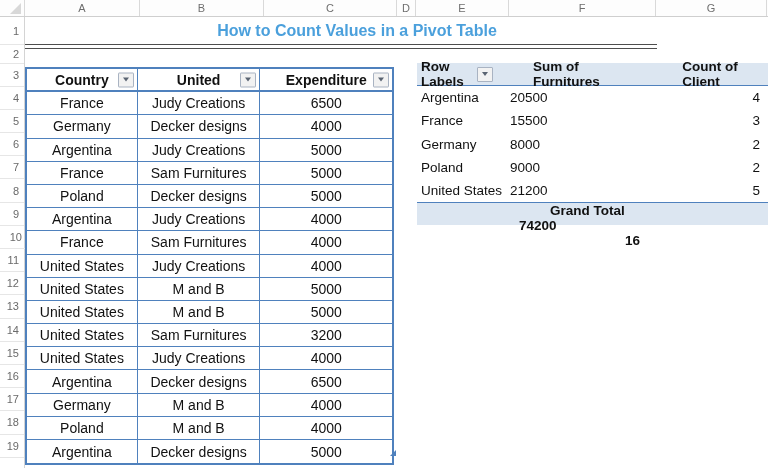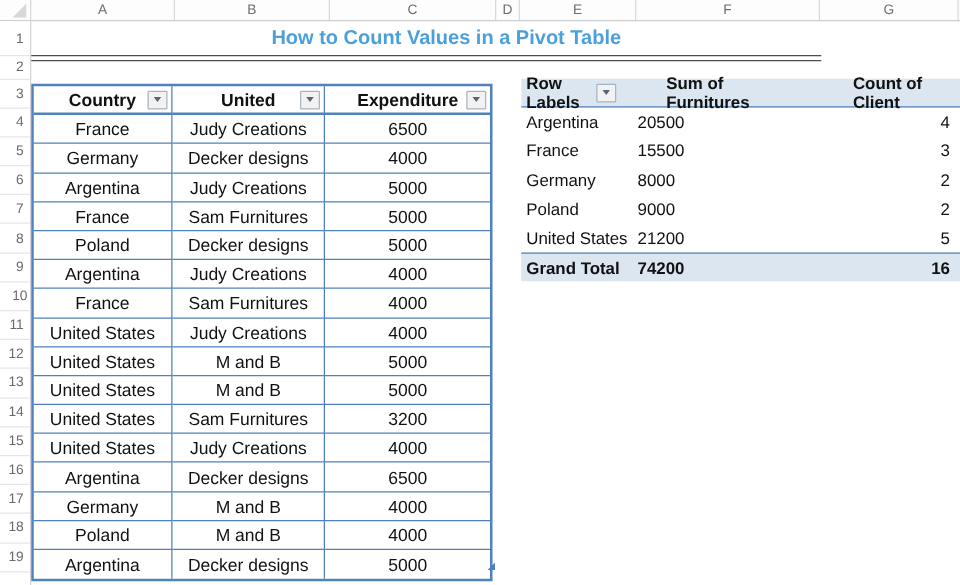--- a/index.html
+++ b/index.html
@@ -37,21 +37,21 @@
   
   .fbtn{position:absolute;right:3px;top:50%;transform:translateY(-50%);width:16px;height:15px;
         background:#f2f2f2;border:1px solid #a9b3c2;border-radius:1px;box-sizing:border-box;
         display:flex;align-items:center;justify-content:center;}
   .fbtn .arr{width:0;height:0;border-left:3.5px solid transparent;border-right:3.5px solid transparent;
              border-top:4.5px solid #5a6472;}
   
   .pivot{position:absolute;left:417px;top:63px;width:351px;font-size:13.5px;}
   .pv-row{display:flex;height:23.2px;align-items:center;box-sizing:border-box;}
   .pv-row.hdr{background:var(--pivot-fill);font-weight:bold;border-bottom:1.6px solid var(--pivot-line);gap:32px;}
-  .pv-row.total{background:var(--pivot-fill);font-weight:bold;border-top:1.6px solid var(--pivot-line);}
+  .pv-row.total{background:var(--pivot-fill);font-weight:bold;border-top:1.6px solid var(--pivot-line);flex-direction:column;}
   .pv-e{width:93px;box-sizing:border-box;padding-left:4px;display:flex;align-items:center;}
   .pv-f{width:147px;box-sizing:border-box;text-align:left;padding-right:10px;}
   .pv-g{width:111px;box-sizing:border-box;text-align:right;padding-right:8px;}
   .pv-row.hdr .pv-f{text-align:left;padding-left:8px;padding-right:0;}
   .pv-row.hdr .pv-g{text-align:left;padding-left:5px;padding-right:0;}
   .pvbtn{position:static;transform:none;margin-left:7px;flex:0 0 auto;}
   
   .resize-handle{position:absolute;left:390px;top:450px;width:0;height:0;
                  border-left:6px solid transparent;border-bottom:6px solid var(--tbl-border);}
 </style>

